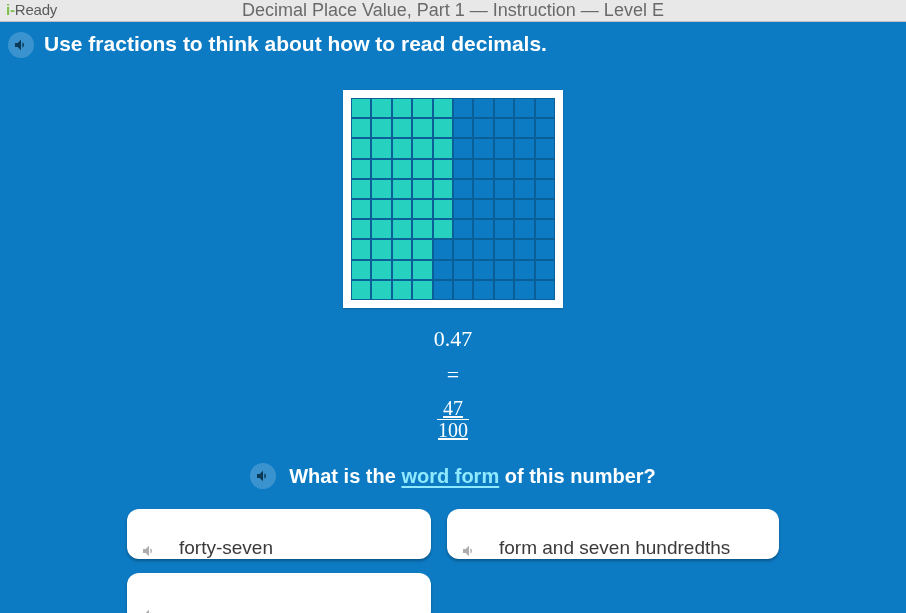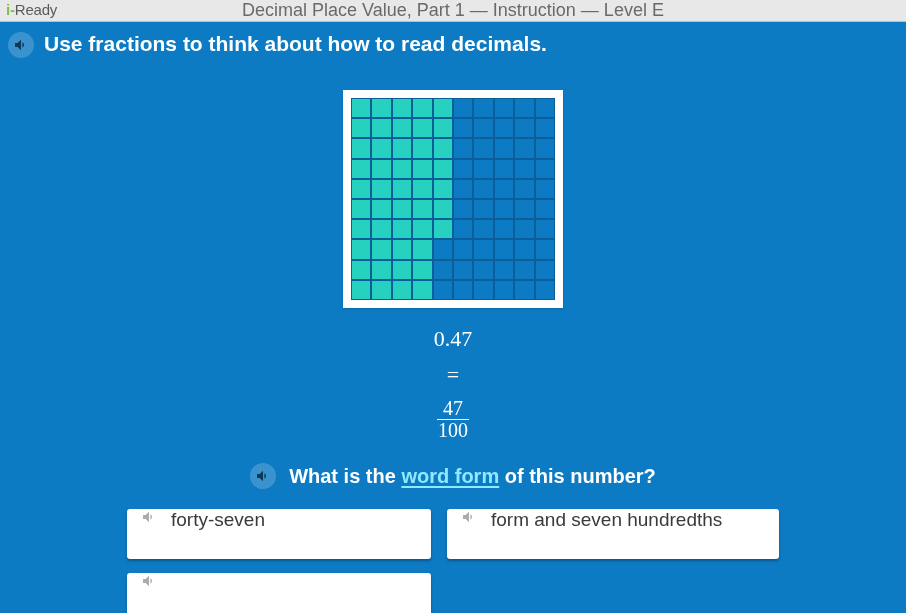--- a/index.html
+++ b/index.html
@@ -88,20 +88,21 @@
       gap: 10px;
       font-family: 'Times New Roman', serif;
       flex-direction: column;
     }
     .fraction {
       display: inline-flex;
       flex-direction: column;
       align-items: center;
       line-height: 1.05;
       font-size: 20px;
+      text-decoration: underline;
     }
     .fraction .num { border-bottom: 1.5px solid #fff; padding: 0 6px; }
     .fraction .den { padding: 0 6px; }
 
     .question-row {
       display: flex;
       align-items: center;
       gap: 13px;
       margin-top: 22px;
       color: #fff;
@@ -117,25 +118,25 @@
 
     .answers {
       margin-top: 20px;
       display: grid;
       grid-template-columns: 304px 332px;
       grid-template-rows: 50px 50px;
       gap: 14px 16px;
     }
     .answer {
       background: #fff;
-      border-radius: 3px;
-      display: flex;
-      align-items: flex-start;
+      border-radius: 12px;
+      display: flex;
+      align-items: flex-end;
       padding: 0 14px;
-      gap: 14px;
+      gap: 22px;
       box-shadow: 0 2px 3px rgba(0,0,0,.3);
       cursor: pointer;
       color: #3a3a3a;
       font-size: 19px;
     }
     .answer .mini-speaker {
       opacity: .55;
       display: inline-flex;
     }
     .answer .mini-speaker svg { width: 16px; height: 16px; fill: #6a6a6a; }

